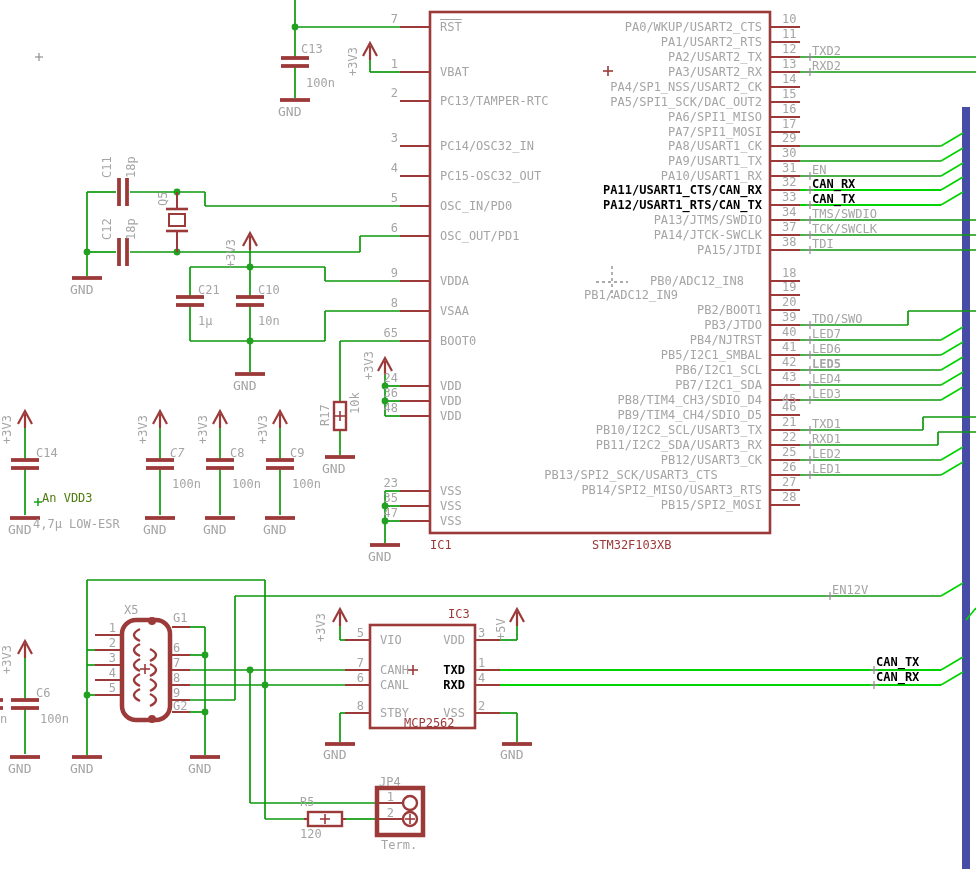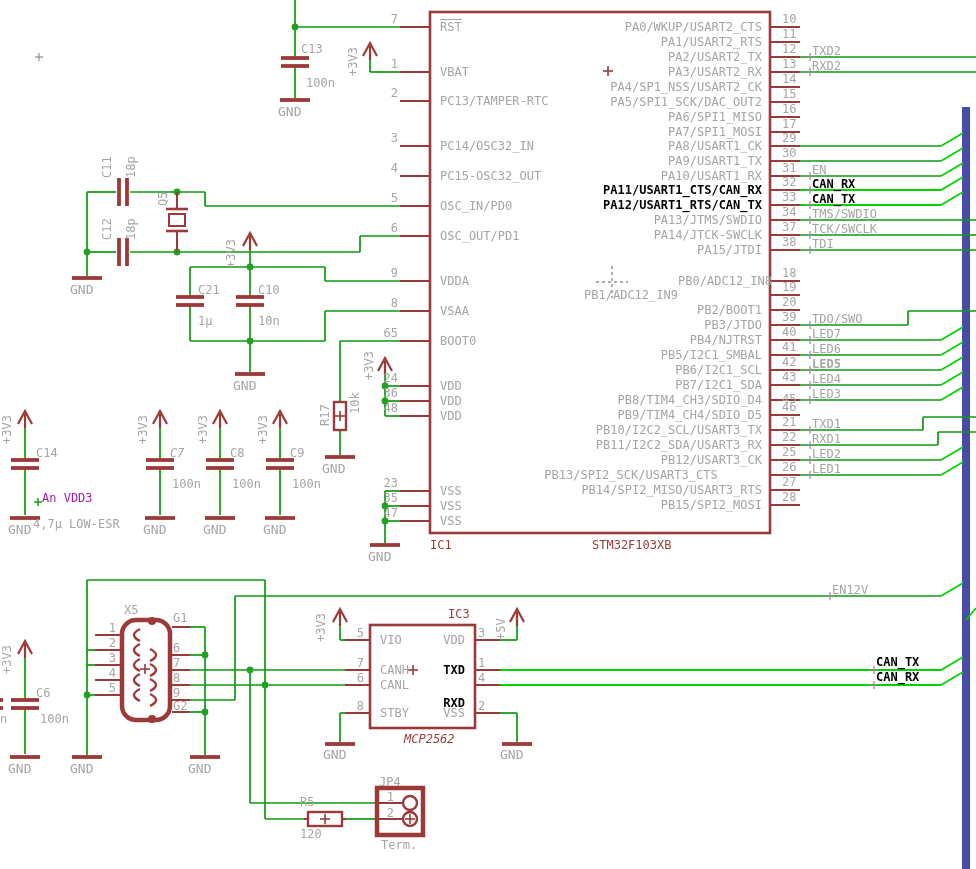--- a/index.html
+++ b/index.html
@@ -2,21 +2,21 @@
 <html><head>
 <meta charset="utf-8">
 <style>
   html,body{margin:0;padding:0;background:#fff;}
   #canvas{position:relative;width:976px;height:869px;background:#ffffff;overflow:hidden;
           font-family:"DejaVu Sans Mono",monospace;}
   .t{position:absolute;font:12px "DejaVu Sans Mono",monospace;color:#a5a5a5;
      white-space:pre;line-height:14px;}
   .k{color:#000000;font-weight:bold;}
   .m{color:#9c3a3a;}
-  .e{color:#a21caf;}
+  .e{color:#4d7c0f;}
   .r{transform:rotate(-90deg);transform-origin:0 0;}
   .gnd{font-size:13px;}
   .num{font-size:12px;}
   .ra{text-align:right;}
   .ov{text-decoration:overline;}
   svg{position:absolute;left:0;top:0;}
 </style>
 </head>
 <body>
 
@@ -430,21 +430,21 @@
       <div class="t ra k" style="left: 500px; top: 183px; width: 262px;">PA11/USART1_CTS/CAN_RX</div>
       <div class="t num" style="left: 782px; top: 190px;">33</div>
       <div class="t ra k" style="left: 500px; top: 198px; width: 262px;">PA12/USART1_RTS/CAN_TX</div>
       <div class="t num" style="left: 782px; top: 205px;">34</div>
       <div class="t ra" style="left: 500px; top: 213px; width: 262px;">PA13/JTMS/SWDIO</div>
       <div class="t num" style="left: 782px; top: 220px;">37</div>
       <div class="t ra" style="left: 500px; top: 228px; width: 262px;">PA14/JTCK-SWCLK</div>
       <div class="t num" style="left: 782px; top: 235px;">38</div>
       <div class="t ra" style="left: 500px; top: 243px; width: 262px;">PA15/JTDI</div>
       <div class="t num" style="left: 782px; top: 266px;">18</div>
-      <div class="t ra" style="left: 510px; top: 274px; width: 262px;">PB0/ADC12_IN8</div>
+      <div class="t ra" style="left: 482px; top: 274px; width: 262px;">PB0/ADC12_IN8</div>
       <div class="t num" style="left: 782px; top: 280px;">19</div>
       <div class="t ra" style="left: 500px; top: 288px; width: 262px; text-align: center;">PB1/ADC12_IN9</div>
       <div class="t num" style="left: 782px; top: 295px;">20</div>
       <div class="t ra" style="left: 500px; top: 303px; width: 262px;">PB2/BOOT1</div>
       <div class="t num" style="left: 782px; top: 310px;">39</div>
       <div class="t ra" style="left: 500px; top: 318px; width: 262px;">PB3/JTDO</div>
       <div class="t num" style="left: 782px; top: 325px;">40</div>
       <div class="t ra" style="left: 500px; top: 333px; width: 262px;">PB4/NJTRST</div>
       <div class="t num" style="left: 782px; top: 340px;">41</div>
       <div class="t ra" style="left: 500px; top: 348px; width: 262px;">PB5/I2C1_SMBAL</div>
@@ -474,21 +474,21 @@
       <div class="t " style="left: 380px; top: 663px;">CANH</div>
       <div class="t num ra" style="left: 346px; top: 671px; width: 18px;">6</div>
       <div class="t " style="left: 380px; top: 678px;">CANL</div>
       <div class="t num ra" style="left: 346px; top: 699px; width: 18px;">8</div>
       <div class="t " style="left: 380px; top: 706px;">STBY</div>
       <div class="t num" style="left: 478px; top: 626px;">3</div>
       <div class="t ra" style="left: 400px; top: 633px; width: 65px;">VDD</div>
       <div class="t num" style="left: 478px; top: 656px;">1</div>
       <div class="t ra k" style="left: 400px; top: 663px; width: 65px;">TXD</div>
       <div class="t num" style="left: 478px; top: 671px;">4</div>
-      <div class="t ra k" style="left: 400px; top: 696px; width: 65px; text-align: right;">RXD</div>
+      <div class="t ra k" style="left: 400px; top: 678px; width: 65px; text-align: right;">RXD</div>
       <div class="t num" style="left: 478px; top: 699px;">2</div>
       <div class="t ra" style="left: 400px; top: 706px; width: 65px;">VSS</div>
       <div class="t num ra" style="left: 102px; top: 621px; width: 14px;">1</div>
       <div class="t num ra" style="left: 102px; top: 636px; width: 14px;">2</div>
       <div class="t num ra" style="left: 102px; top: 651px; width: 14px;">3</div>
       <div class="t num ra" style="left: 102px; top: 666px; width: 14px;">4</div>
       <div class="t num ra" style="left: 102px; top: 681px; width: 14px;">5</div>
       <div class="t num" style="left: 173px; top: 641px;">6</div>
       <div class="t num" style="left: 173px; top: 656px;">7</div>
       <div class="t num" style="left: 173px; top: 671px;">8</div>
@@ -496,21 +496,21 @@
       <div class="t " style="left: 124px; top: 603px;">X5</div>
       <div class="t " style="left: 173px; top: 611px;">G1</div>
       <div class="t " style="left: 173px; top: 699px;">G2</div>
       <div class="t num ra" style="left: 382px; top: 790px; width: 12px;">1</div>
       <div class="t num ra" style="left: 382px; top: 806px; width: 12px;">2</div>
       <div class="t " style="left: 379px; top: 775px;">JP4</div>
       <div class="t " style="left: 381px; top: 838px;">Term.</div>
       <div class="t m" style="left: 430px; top: 538px;">IC1</div>
       <div class="t m" style="left: 592px; top: 538px;">STM32F103XB</div>
       <div class="t m" style="left: 448px; top: 607px;">IC3</div>
-      <div class="t m" style="left: 404px; top: 732px; font-style: italic;">MCP2562</div>
+      <div class="t m" style="left: 404px; top: 716px;">MCP2562</div>
       <div class="t " style="left: 301px; top: 42px;">C13</div>
       <div class="t " style="left: 306px; top: 76px;">100n</div>
       <div class="t r" style="left: 100px; top: 178px;">C11</div>
       <div class="t r" style="left: 124px; top: 178px;">18p</div>
       <div class="t r" style="left: 100px; top: 240px;">C12</div>
       <div class="t r" style="left: 124px; top: 240px;">18p</div>
       <div class="t r" style="left: 156px; top: 206px;">Q5</div>
       <div class="t " style="left: 198px; top: 283px;">C21</div>
       <div class="t " style="left: 198px; top: 314px;">1µ</div>
       <div class="t " style="left: 258px; top: 283px;">C10</div>

